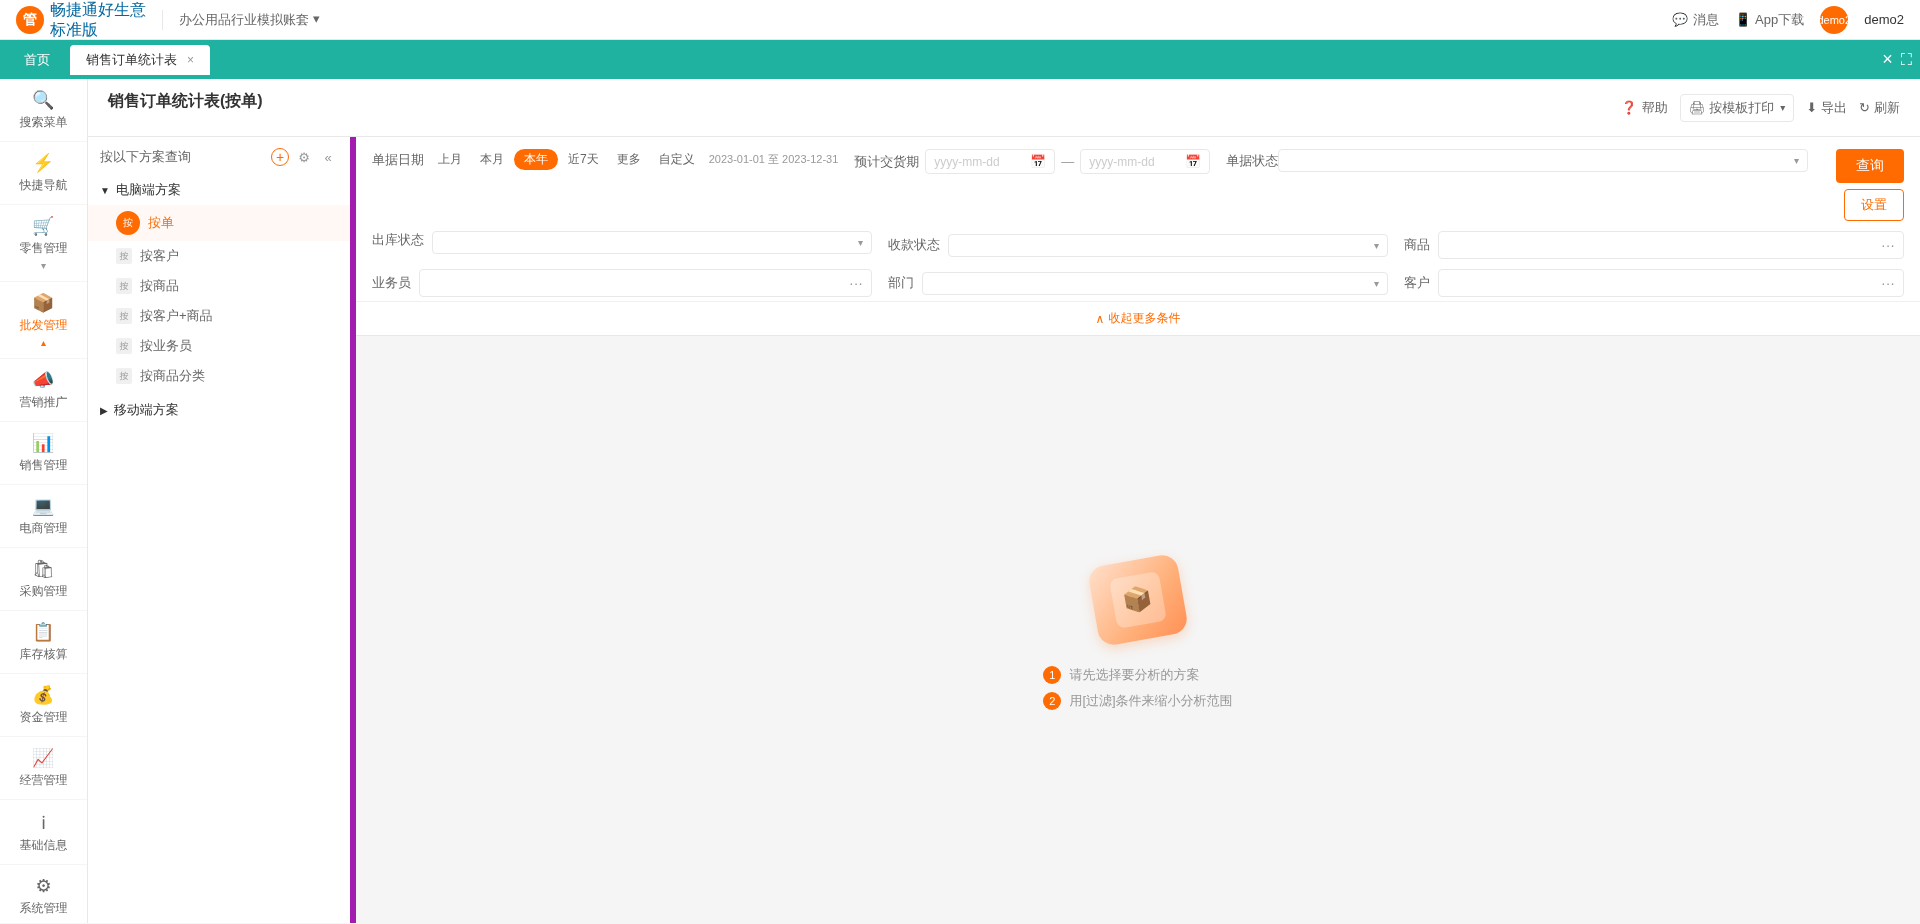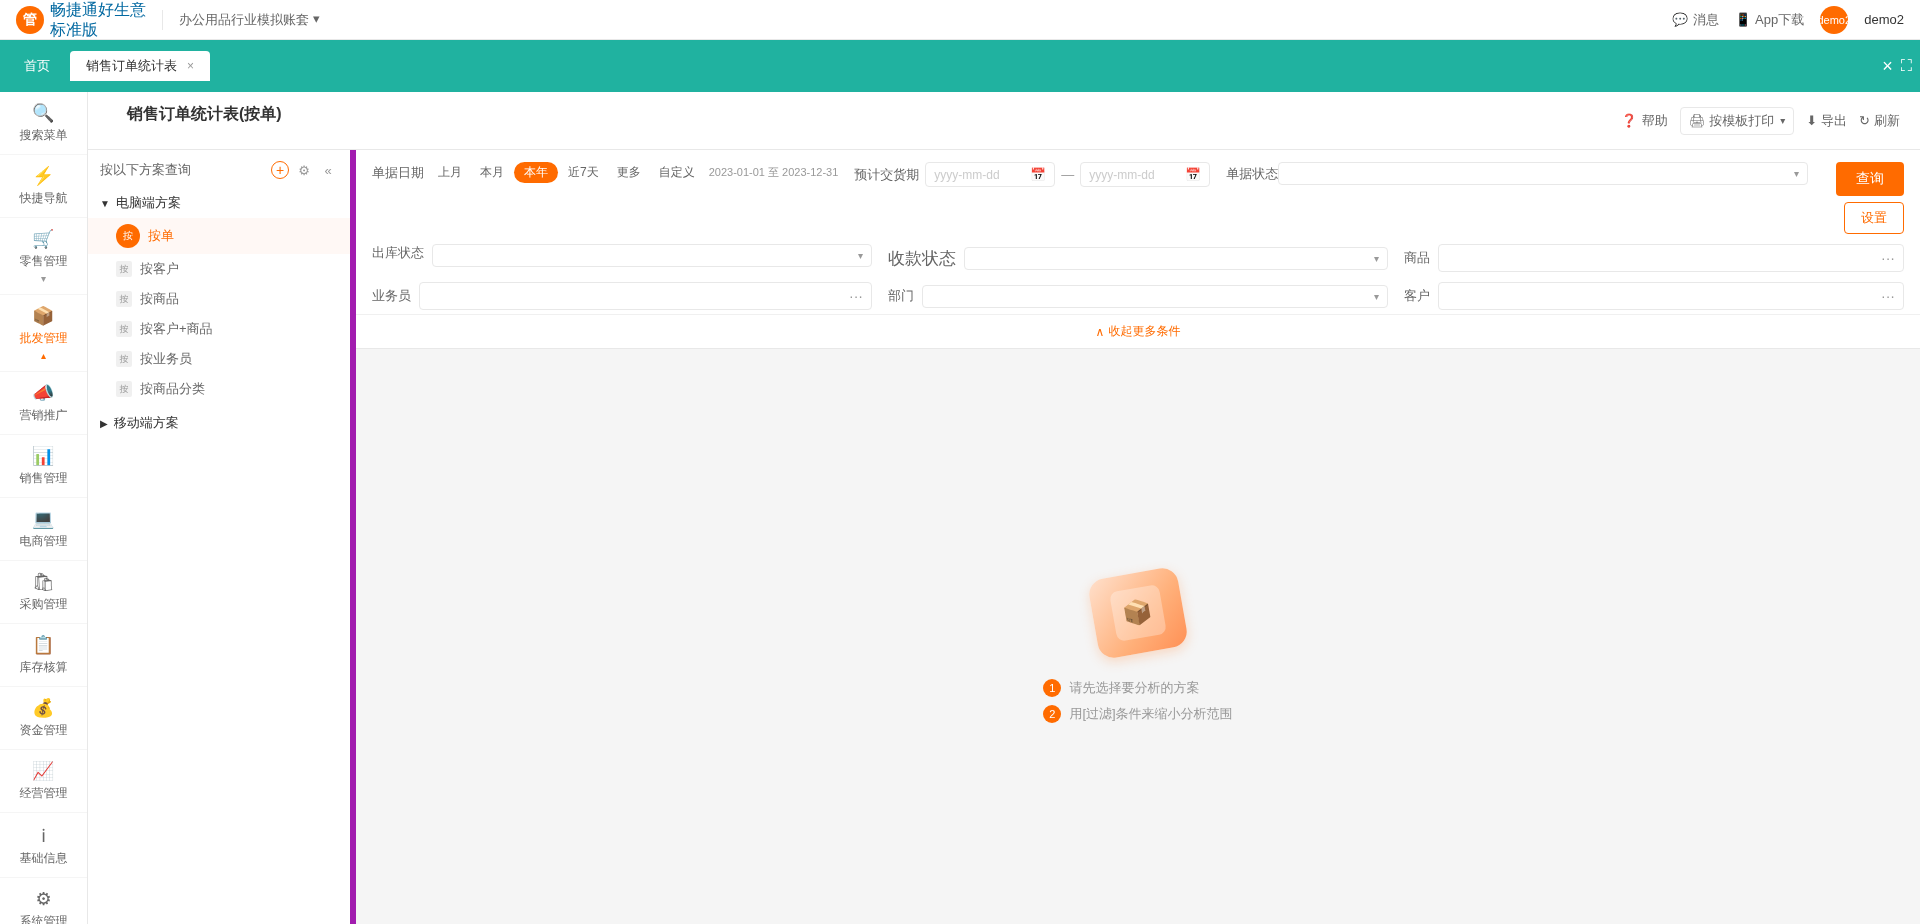--- a/index.html
+++ b/index.html
@@ -10,37 +10,37 @@
     .top-bar-left { display: flex; align-items: center; gap: 8px; }
     .logo-area { display: flex; align-items: center; gap: 6px; }
     .logo-icon { width: 28px; height: 28px; background: #ff6b00; border-radius: 50%; display: flex; align-items: center; justify-content: center; color: white; font-size: 14px; font-weight: bold; }
     .logo-text { font-size: 16px; color: #0369a1; line-height: 1.2; }
     .app-title-area { display: flex; align-items: flex-start; gap: 4px; color: #666; font-size: 13px; cursor: pointer; }
     .top-bar-right { display: flex; align-items: center; gap: 16px; }
     .top-bar-btn { display: flex; align-items: center; gap: 4px; color: #666; font-size: 13px; cursor: pointer; }
     .avatar { width: 28px; height: 28px; border-radius: 50%; background: #ff6b00; display: flex; align-items: center; justify-content: center; color: white; font-size: 12px; overflow: hidden; }
 
     
-    .tab-bar { height: 52px; background: #20b2a0; display: flex; align-items: center; padding: 0 8px; gap: 4px; position: relative; }
+    .tab-bar { height: 39px; background: #20b2a0; display: flex; align-items: center; padding: 0 8px; gap: 4px; position: relative; }
     .tab-item { height: 30px; padding: 0 16px; border-radius: 4px 4px 0 0; display: flex; align-items: center; gap: 6px; font-size: 13px; cursor: pointer; color: rgba(255,255,255,0.8); }
     .tab-item.home { background: transparent; color: white; font-weight: 500; }
     .tab-item.active { background: #fff; color: #333; }
     .tab-close { color: #999; font-size: 12px; cursor: pointer; margin-left: 4px; }
     .tab-bar-actions { margin-left: auto; display: flex; align-items: center; gap: 8px; }
     .tab-action-btn { color: white; cursor: pointer; font-size: 16px; }
 
     
     .main-layout { display: flex; height: calc(924px - 80px); }
 
     
     .sidebar { width: 88px; background: #fff; border-right: 1px solid #e8e8e8; display: flex; flex-direction: column; overflow-y: auto; }
 
     
     .content-area { flex: 1; display: flex; flex-direction: column; background: #f5f5f5; overflow: hidden; }
-    .page-title { font-size: 16px; font-weight: 600; color: #333; padding-bottom: 12px; margin-left: 19px; }
+    .page-title { font-size: 16px; font-weight: 600; color: #333; padding-bottom: 12px; }
     .page-header-btn { display: flex; align-items: center; gap: 4px; color: #666; font-size: 13px; cursor: pointer; }
     .page-header-btn.with-arrow { border: 1px solid #e8e8e8; padding: 4px 8px; border-radius: 4px; }
     
     .scheme-panel { width: 268px; background: #fff; border-right: 6px solid #a21caf; padding: 10px 0; flex-shrink: 0; }
     .scheme-header { display: flex; align-items: center; justify-content: space-between; padding: 0 12px 8px; }
     .scheme-header-title { font-size: 13px; color: #666; }
     .scheme-header-btn { width: 20px; height: 20px; display: flex; align-items: center; justify-content: center; color: #666; cursor: pointer; border-radius: 3px; }
     .scheme-group { margin-bottom: 4px; }
     .scheme-group-title { display: flex; align-items: center; gap: 6px; padding: 6px 12px; color: #333; font-size: 13px; cursor: pointer; }
     .scheme-item { display: flex; align-items: center; gap: 8px; padding: 6px 12px 6px 28px; color: #666; font-size: 13px; cursor: pointer; }
@@ -340,21 +340,21 @@
 
             <div style="display:grid;grid-template-columns:1fr 1fr 1fr;gap:16px;margin-bottom:10px;">
               <div style="display:flex;align-items:flex-start;gap:8px;">
                 <span style="color:#666;font-size:13px;white-space:nowrap;">出库状态</span>
                 <div style="flex:1;border:1px solid #e8e8e8;border-radius:4px;padding:5px 8px;display:flex;align-items:center;justify-content:space-between;cursor:pointer;">
                   <span style="color:#ccc;"></span>
                   <span style="font-size:10px;color:#999;">▾</span>
                 </div>
               </div>
               <div style="display:flex;align-items:center;gap:8px;">
-                <span style="color:#666;font-size:17px;white-space:nowrap;">收款状态</span>
+                <span style="color:#666;font-size:13px;white-space:nowrap;">收款状态</span>
                 <div style="flex:1;border:1px solid #e8e8e8;border-radius:4px;padding:5px 8px;display:flex;align-items:center;justify-content:space-between;cursor:pointer;">
                   <span style="color:#ccc;"></span>
                   <span style="font-size:10px;color:#999;">▾</span>
                 </div>
               </div>
               <div style="display:flex;align-items:center;gap:8px;">
                 <span style="color:#666;font-size:13px;white-space:nowrap;">商品</span>
                 <div style="flex:1;border:1px solid #e8e8e8;border-radius:4px;padding:5px 8px;display:flex;align-items:center;justify-content:space-between;cursor:pointer;">
                   <span style="color:#ccc;"></span>
                   <span style="color:#999;font-size:14px;">···</span>

